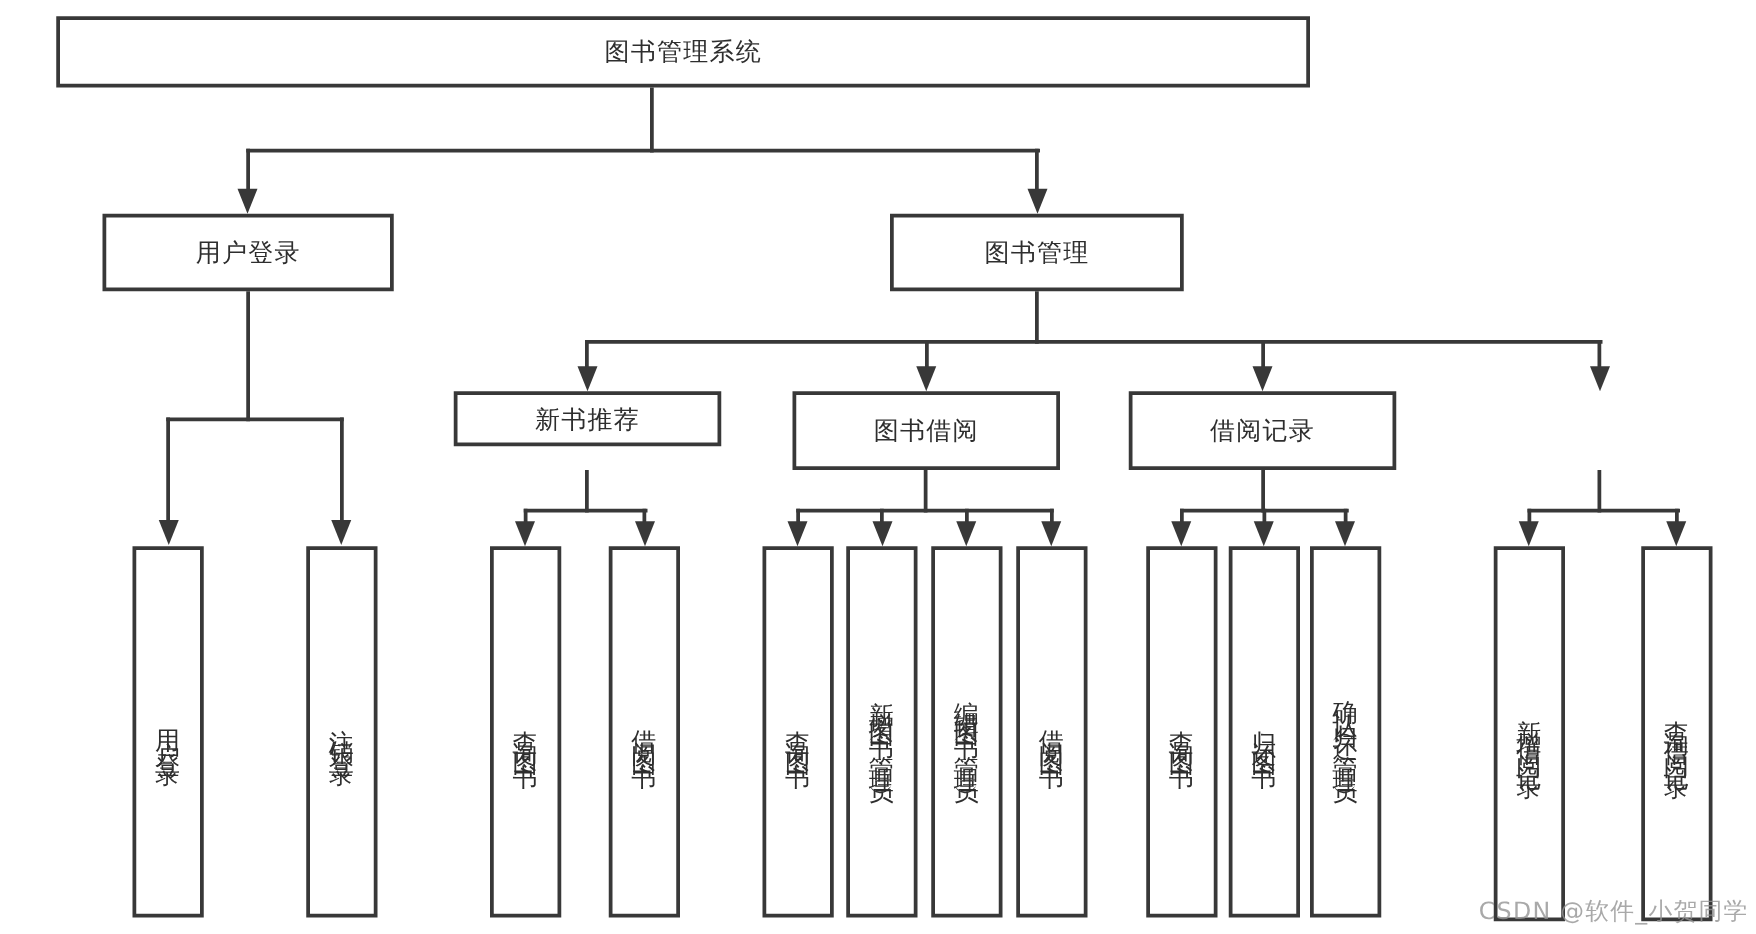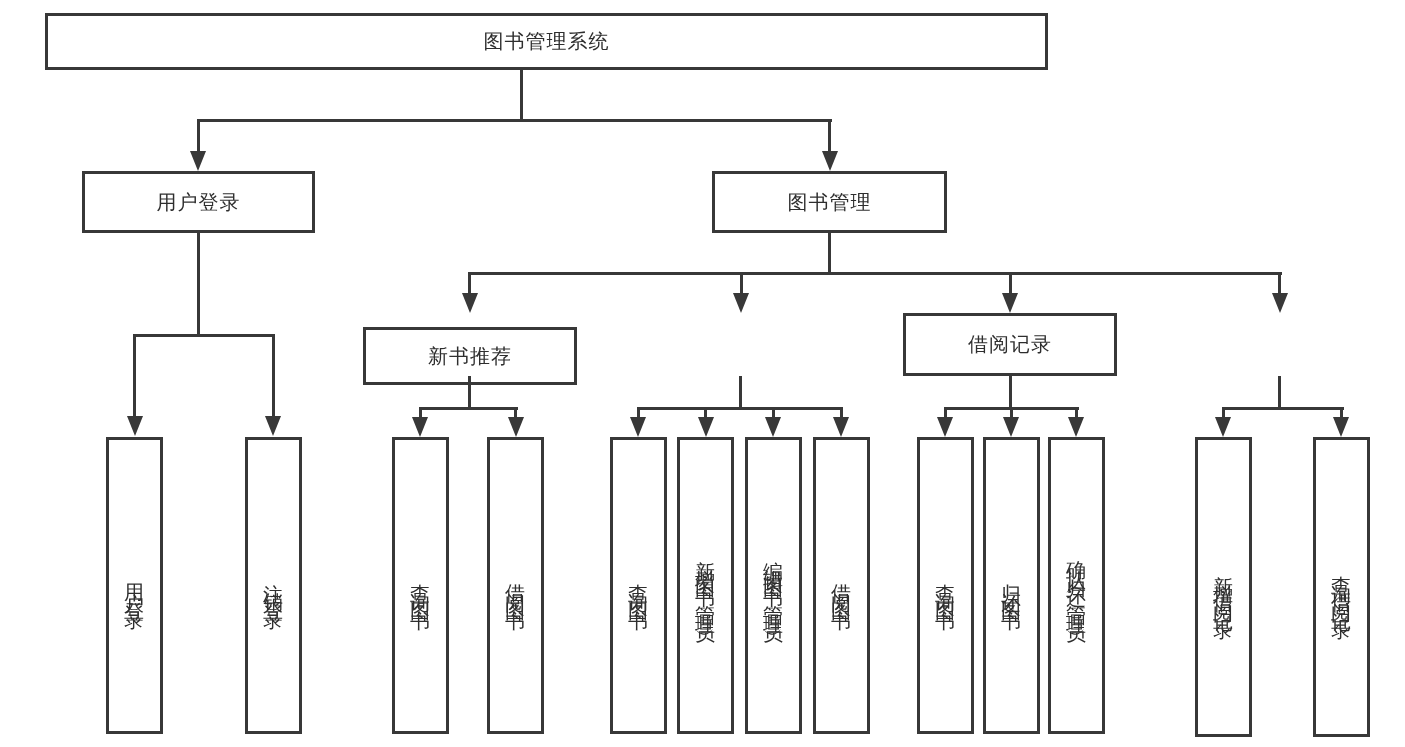--- a/index.html
+++ b/index.html
@@ -51,21 +51,22 @@
 </head>
 <body>
 
 <div class="canvas">
 
   <div class="node h" style="left:20px;top:13px;width:1003px;height:57px;margin-left:25px;">图书管理系统</div>
 
   <div class="node h" style="left:82px;top:171px;width:233px;height:62px;">用户登录</div>
   <div class="node h" style="left:712px;top:171px;width:235px;height:62px;">图书管理</div>
 
-  <div class="node h" style="left:363px;top:313px;width:214px;height:58px;margin-top:14px;">新书推荐</div>
+  <div class="node h" style="left:363px;top:313px;width:214px;height:44px;">新书推荐</div>
+  <div class="node h" style="left:634px;top:313px;width:214px;height:63px;">图书借阅</div>
   <div class="node h" style="left:903px;top:313px;width:214px;height:63px;">借阅记录</div>
 
   <div class="node v" style="left:106px;top:437px;width:57px;height:297px;">
     <span class="vlabel">用户登录</span>
   </div>
   <div class="node v" style="left:245px;top:437px;width:57px;height:297px;">
     <span class="vlabel">注销登录</span>
   </div>
 
   <div class="node v" style="left:392px;top:437px;width:57px;height:297px;">
@@ -157,14 +158,15 @@
   <div class="seg" style="left:1075px;top:407px;width:3px;height:14px;"></div>
   <div class="arr" style="left:1068px;top:417px;"></div>
 
   <div class="seg" style="left:1278px;top:376px;width:3px;height:34px;"></div>
   <div class="seg" style="left:1222px;top:407px;width:122px;height:3px;"></div>
   <div class="seg" style="left:1222px;top:407px;width:3px;height:14px;"></div>
   <div class="arr" style="left:1215px;top:417px;"></div>
   <div class="seg" style="left:1340px;top:407px;width:3px;height:14px;"></div>
   <div class="arr" style="left:1333px;top:417px;"></div>
 
+  <div class="watermark">CSDN @软件_小贺同学</div>
 
 </div>
 
 </body></html>

